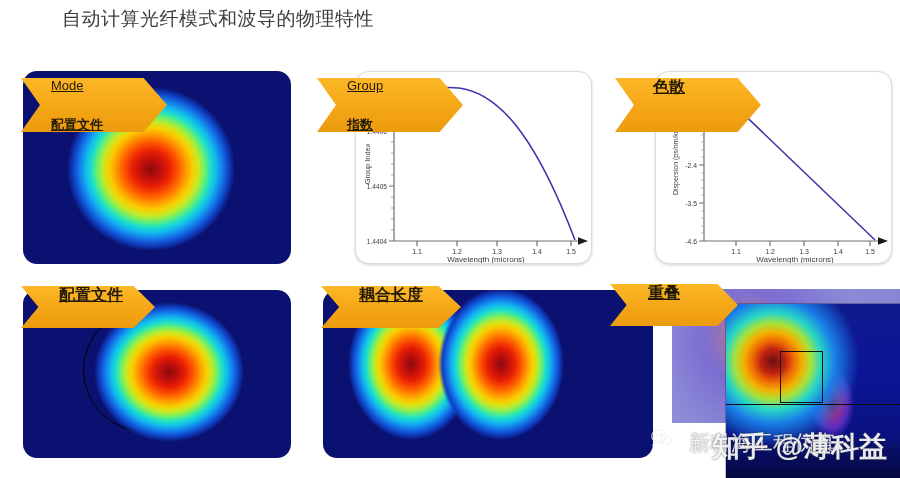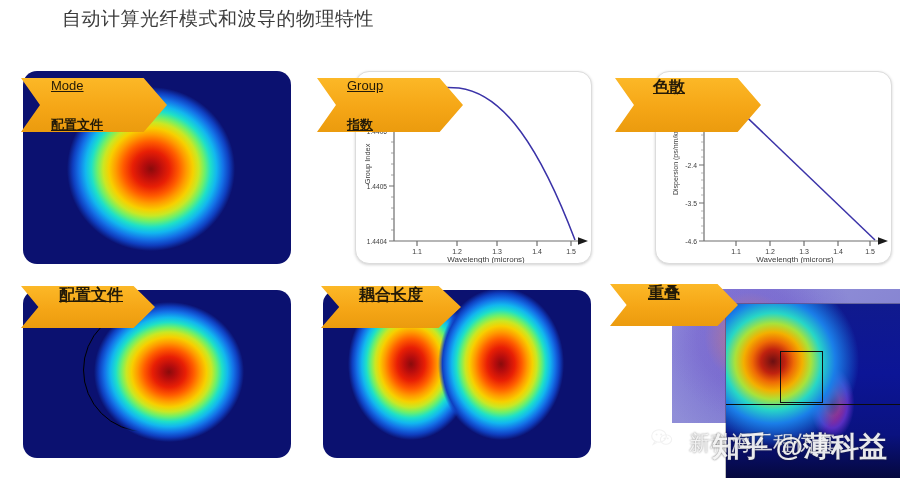--- a/index.html
+++ b/index.html
@@ -263,21 +263,21 @@
       <div class="modefield">
         <div class="ring" style="left:60px;top:18px;width:124px;height:124px;"></div>
         <div class="jet" style="left:71px;top:12px;width:150px;height:140px;"></div>
       </div>
     </div>
     <div class="chev one" style="left:-2px;top:-4px;width:134px;height:42px;">
       <span class="l2">配置文件</span>
     </div>
   </div>
 
-  <div class="panel" style="left:323px;top:290px;width:268px;height:168px;">
+  <div class="panel" style="left:323px;top:290px;width:322px;height:168px;padding-left:8px;">
     <div class="card">
       <div class="modefield">
         <div class="ring" style="left:41px;top:13px;width:93px;height:122px;"></div>
         <div class="ring" style="left:131px;top:13px;width:93px;height:122px;"></div>
         <div class="jet" style="left:25px;top:-2px;width:126px;height:152px;"></div>
         <div class="jet" style="left:115px;top:-2px;width:126px;height:152px;"></div>
       </div>
     </div>
     <div class="chev one" style="left:-2px;top:-4px;width:140px;height:42px;">
       <span class="l2">耦合长度</span>

